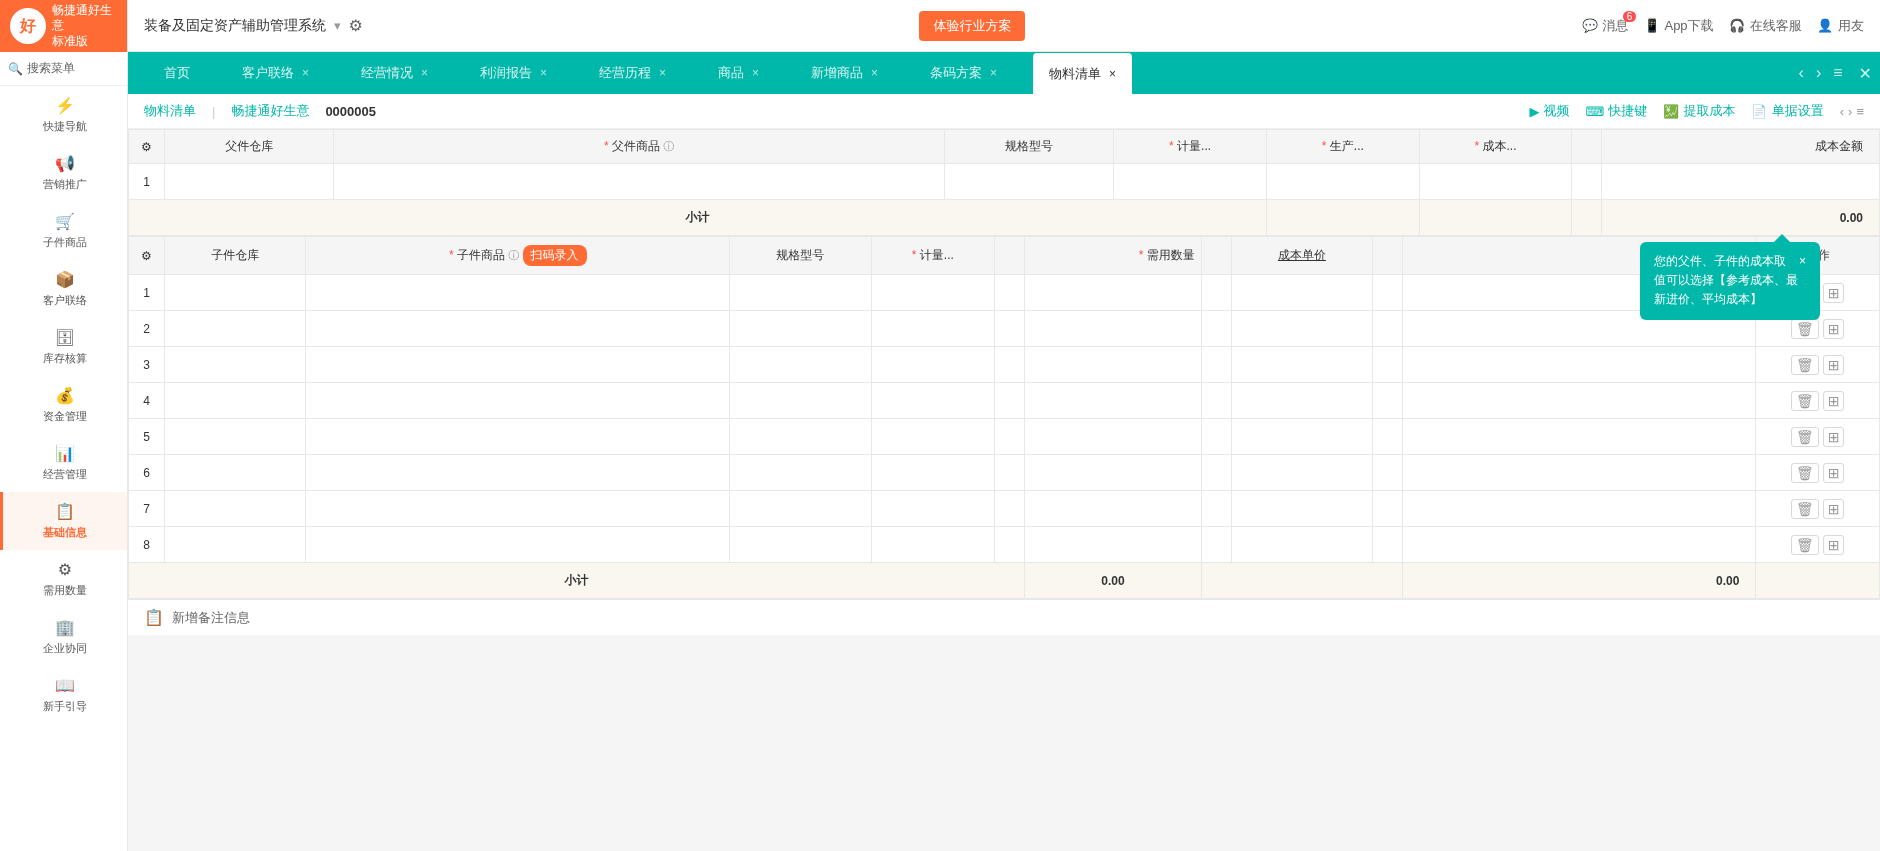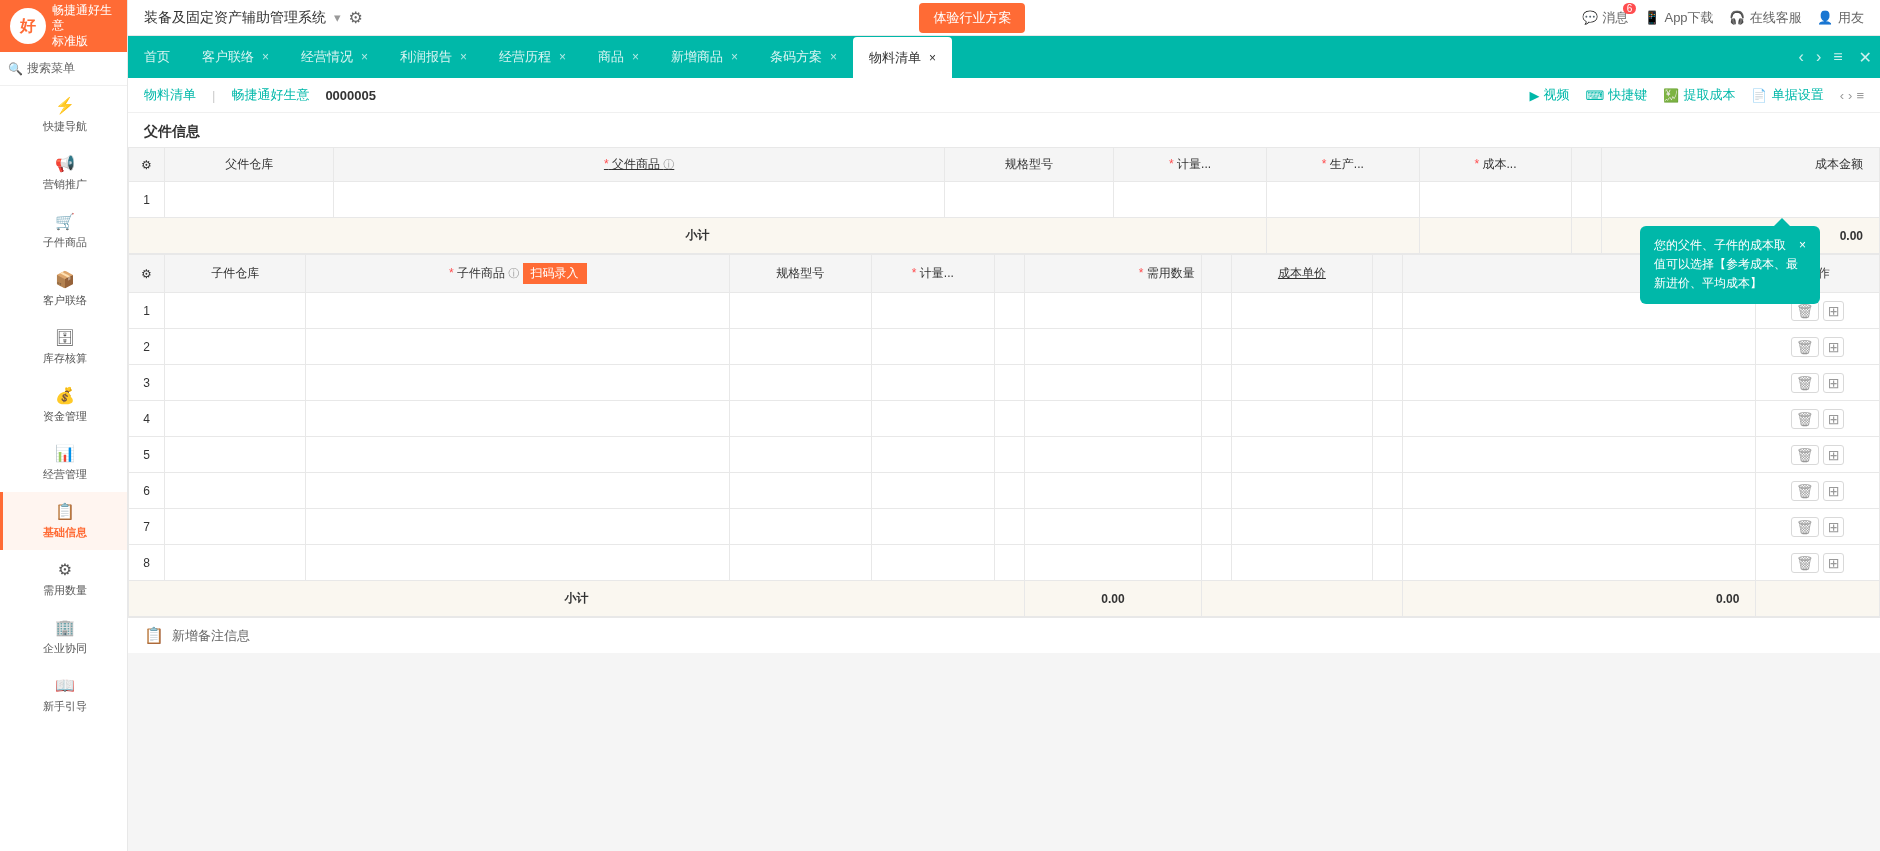--- a/index.html
+++ b/index.html
@@ -12,33 +12,33 @@
     .logo-text { color: #fff; font-size: 12px; line-height: 1.3; }
     .sidebar-search { padding: 8px; border-bottom: 1px solid #f0f0f0; display: flex; align-items: center; gap: 4px; color: #666; font-size: 12px; cursor: pointer; }
     .sidebar-item { padding: 10px 8px; display: flex; flex-direction: column; align-items: center; gap: 4px; cursor: pointer; color: #555; font-size: 11px; border-left: 3px solid transparent; }
     .sidebar-item.active { background: #fff5f0; color: #ff6b35; border-left-color: #ff6b35; font-weight: bold; }
     .sidebar-item-icon { font-size: 16px; }
 
     
     .main { flex: 1; display: flex; flex-direction: column; overflow: hidden; }
 
     
-    .top-header { background: #fff; height: 36px; display: flex; align-items: center; padding: 0 16px; border-bottom: 1px solid #e8e8e8; justify-content: space-between; }
+    .top-header { background: #fff; height: 52px; display: flex; align-items: center; padding: 0 16px; border-bottom: 1px solid #e8e8e8; justify-content: space-between; }
     .header-left { display: flex; align-items: center; gap: 8px; }
     .header-title { font-size: 14px; color: #333; }
     .header-arrow { color: #999; }
     .header-settings { color: #666; cursor: pointer; font-size: 16px; }
     .trial-btn { background: #ff6b35; color: #fff; border: none; border-radius: 4px; padding: 6px 14px; cursor: pointer; font-size: 13px; }
     .header-right { display: flex; align-items: center; gap: 16px; color: #666; font-size: 13px; }
     .header-right-item { display: flex; align-items: center; gap: 4px; cursor: pointer; position: relative; }
     .badge { background: #ff4d4f; color: #fff; border-radius: 10px; font-size: 10px; padding: 0 4px; position: absolute; top: -6px; right: -8px; }
 
     
     .nav-tabs { background: #00b8a9; display: flex; align-items: center; height: 42px; overflow: hidden; }
-    .nav-tab { padding: 0 16px; height: 42px; display: flex; align-items: center; color: rgba(255,255,255,0.85); cursor: pointer; font-size: 13px; white-space: nowrap; gap: 4px; }
+    .nav-tab { padding: 0 16px; height: 42px; display: flex; align-items: center; color: rgba(255,255,255,0.85); cursor: pointer; font-size: 13px; white-space: nowrap; gap: 4px; margin-left: 20px; }
     .nav-tab.active { background: #fff; color: #333; border-radius: 4px 4px 0 0; margin-top: 2px; }
 
     
     .content { flex: 1; background: #f5f5f5; overflow: auto; padding: 0; }
     .content-inner { background: #fff; margin: 0; padding: 0; }
 
     
     .breadcrumb-bar { display: flex; align-items: center; padding: 8px 16px; border-bottom: 1px solid #f0f0f0; background: #fff; gap: 16px; }
     .breadcrumb-item { color: #00b8a9; font-size: 13px; cursor: pointer; }
     .breadcrumb-sep { color: #ccc; }
@@ -50,21 +50,21 @@
     .section-header { padding: 10px 16px 6px; font-size: 14px; color: #333; font-weight: bold; background: #fff; }
 
     
     .data-table { width: 100%; border-collapse: collapse; background: #fff; }
     .data-table th { background: #f5f5f5; border: 1px solid #e8e8e8; padding: 8px 6px; font-size: 12px; color: #333; font-weight: normal; text-align: center; white-space: nowrap; }
     .data-table td { border: 1px solid #e8e8e8; padding: 6px; font-size: 12px; color: #333; text-align: center; height: 36px; }
     .data-table tr.subtotal td { background: #faf7f0; font-weight: bold; }
     .th-settings { width: 36px; }
     .required-star { color: #ff4d4f; }
     .help-icon { color: #999; font-size: 11px; }
-    .scan-btn { background: #ff6b35; color: #fff; border: none; border-radius: 0; padding: 2px 8px; font-size: 12px; cursor: pointer; }
+    .scan-btn { background: #ff6b35; color: #fff; border: none; border-radius: 8px; padding: 2px 8px; font-size: 12px; cursor: pointer; }
     .action-icons { display: flex; gap: 4px; justify-content: center; }
     .action-icon { color: #999; cursor: pointer; font-size: 14px; border: 1px solid #d9d9d9; border-radius: 3px; padding: 1px 4px; background: #fff; }
 
     
     .tooltip-box { position: absolute; background: #00b8a9; color: #fff; border-radius: 6px; padding: 10px 14px; font-size: 12px; line-height: 1.6; z-index: 100; width: 180px; right: 60px; top: 148px; }
     .tooltip-box::before { content: ''; position: absolute; top: -8px; right: 30px; border: 8px solid transparent; border-bottom-color: #00b8a9; border-top: 0; }
     .tooltip-close { float: right; cursor: pointer; margin-left: 8px; }
 
     
     .footer-bar { background: #fff; border-top: 1px solid #e8e8e8; padding: 8px 16px; display: flex; align-items: center; gap: 8px; color: #666; font-size: 13px; }
@@ -244,28 +244,27 @@
             <span style="cursor:pointer;">≡</span>
           </div>
         </div>
       </div>
 
       <div class="tooltip-box">
         <span class="tooltip-close">×</span>
         <span>您的父件、子件的成本取值可以选择【参考成本、最新进价、平均成本】</span>
       </div>
 
-      <div class="section-header">父件信息</div>
       <div class="table-wrapper">
         <table class="data-table">
           <thead>
             <tr>
               <th class="th-settings">⚙</th>
               <th>父件仓库</th>
-              <th style="min-width:220px;text-decoration:underline;">
+              <th style="min-width:220px;">
                 <span class="required-star">*</span>
                 <span>父件商品</span>
                 <span class="help-icon">ⓘ</span>
               </th>
               <th>规格型号</th>
               <th>
                 <span class="required-star">*</span>
                 <span>计量...</span>
               </th>
               <th>

